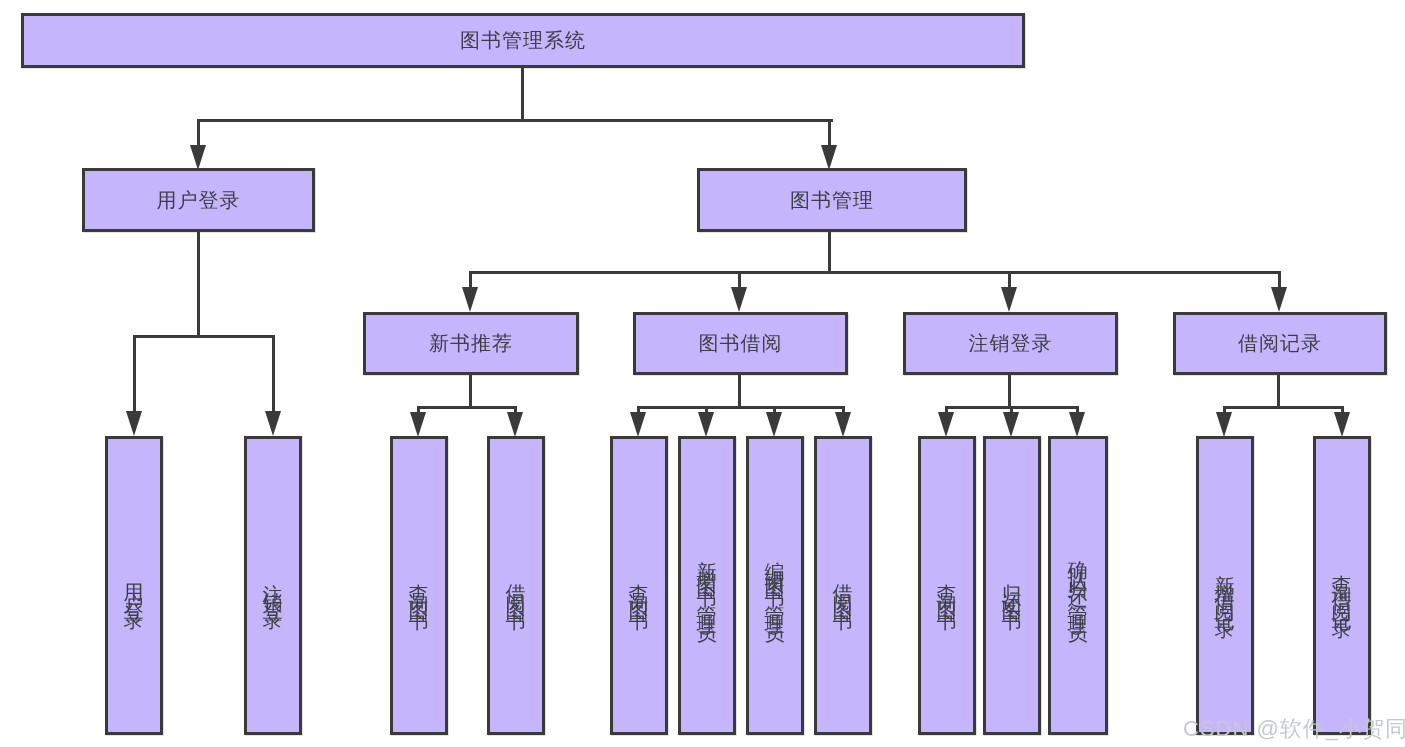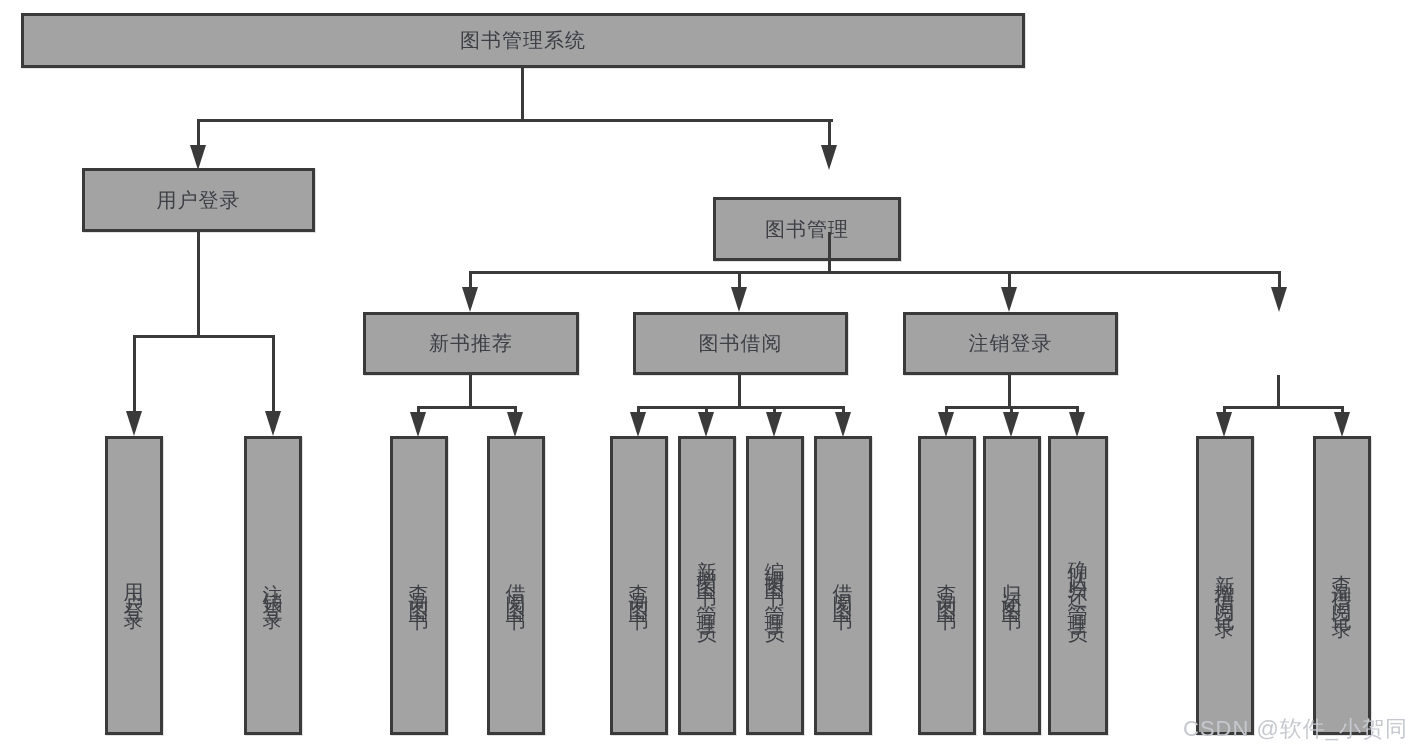--- a/index.html
+++ b/index.html
@@ -9,21 +9,21 @@
     --bg:#ffffff;
   }
   html,body{margin:0;padding:0;background:var(--bg);}
   #canvas{
     position:relative;width:1405px;height:747px;background:var(--bg);
     font-family:"Liberation Sans","DejaVu Sans",sans-serif;
     overflow:hidden;
   }
   .box{
     position:absolute;box-sizing:border-box;
-    border:3px solid var(--line);background:#a3a3a3;
+    border:3px solid var(--line);background:#c4b5fd;
     display:flex;align-items:center;justify-content:center;
     color:var(--text);font-size:20px;letter-spacing:1px;
     box-shadow:1px 1px 0 rgba(140,140,140,.25);
   }
   .leaf .vtext{
     writing-mode:vertical-rl;
     letter-spacing:9px;font-size:20px;line-height:1;
     white-space:nowrap;
   }
   .hline{position:absolute;height:3px;background:var(--line);}
@@ -50,21 +50,21 @@
   <div class="vline" style="left:521px;top:68px;height:52px;"></div>
   <div class="hline" style="left:197px;top:119px;width:636px;"></div>
   <div class="vline" style="left:197px;top:119px;height:28px;"></div>
   <div class="arrow" style="left:190px;top:145px;"></div>
   <div class="vline" style="left:828px;top:119px;height:28px;"></div>
   <div class="arrow" style="left:821px;top:145px;"></div>
 
   <div class="box" style="left:82px;top:168px;width:233px;height:64px;">
     <span>用户登录</span>
   </div>
-  <div class="box" style="left:713px;top:168px;width:188px;height:64px;margin-top:29px;">
+  <div class="box" style="left:697px;top:168px;width:270px;height:64px;">
     <span>图书管理</span>
   </div>
 
   <div class="vline" style="left:197px;top:232px;height:105px;"></div>
   <div class="hline" style="left:133px;top:335px;width:142px;"></div>
   <div class="vline" style="left:133px;top:335px;height:78px;"></div>
   <div class="arrow" style="left:126px;top:411px;"></div>
   <div class="vline" style="left:272px;top:335px;height:78px;"></div>
   <div class="arrow" style="left:265px;top:411px;"></div>
 
@@ -80,20 +80,23 @@
   <div class="arrow" style="left:1271px;top:287px;"></div>
 
   <div class="box" style="left:363px;top:312px;width:216px;height:63px;">
     <span>新书推荐</span>
   </div>
   <div class="box" style="left:633px;top:312px;width:215px;height:63px;">
     <span>图书借阅</span>
   </div>
   <div class="box" style="left:903px;top:312px;width:215px;height:63px;">
     <span>注销登录</span>
+  </div>
+  <div class="box" style="left:1173px;top:312px;width:214px;height:63px;">
+    <span>借阅记录</span>
   </div>
 
   <div class="vline" style="left:469px;top:375px;height:33px;"></div>
   <div class="hline" style="left:417px;top:406px;width:100px;"></div>
   <div class="vline" style="left:417px;top:406px;height:8px;"></div>
   <div class="arrow" style="left:410px;top:412px;"></div>
   <div class="vline" style="left:514px;top:406px;height:8px;"></div>
   <div class="arrow" style="left:507px;top:412px;"></div>
 
   <div class="vline" style="left:738px;top:375px;height:33px;"></div>

